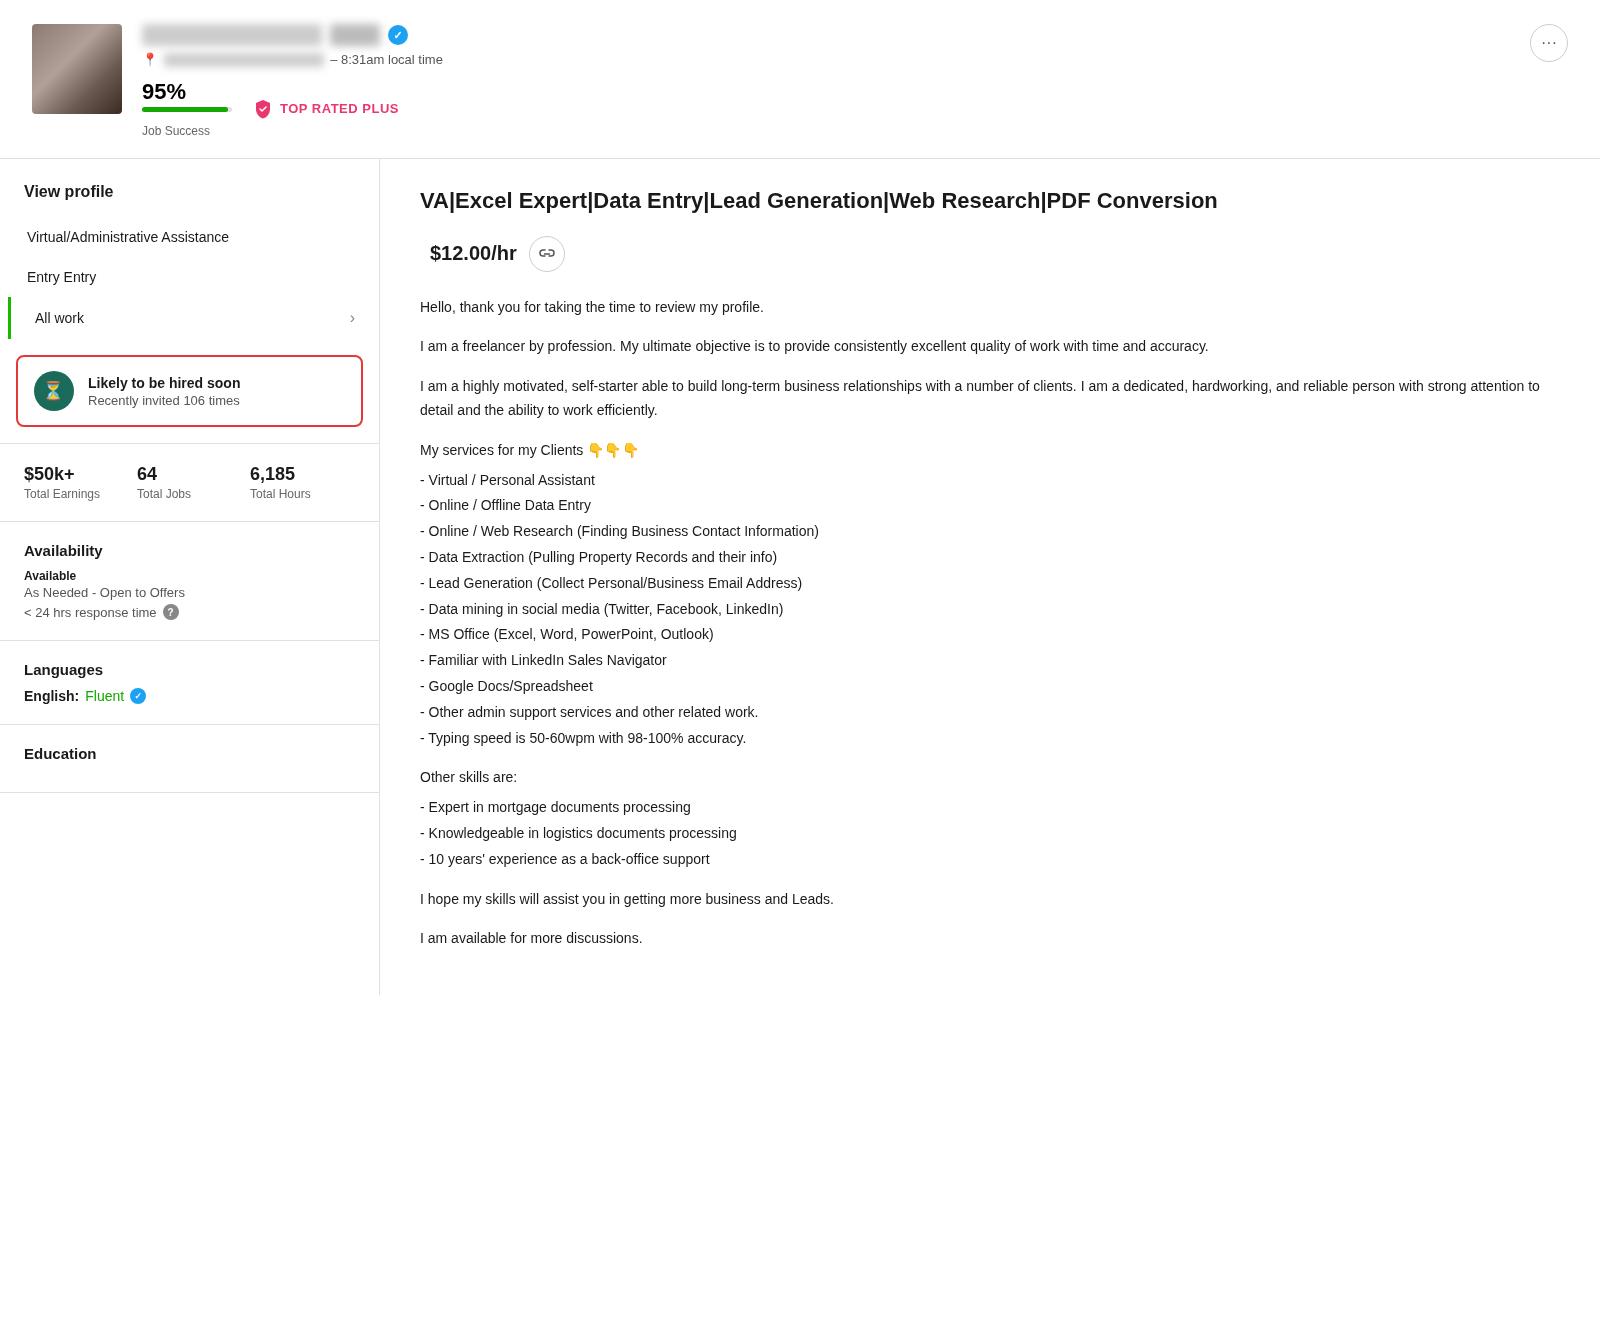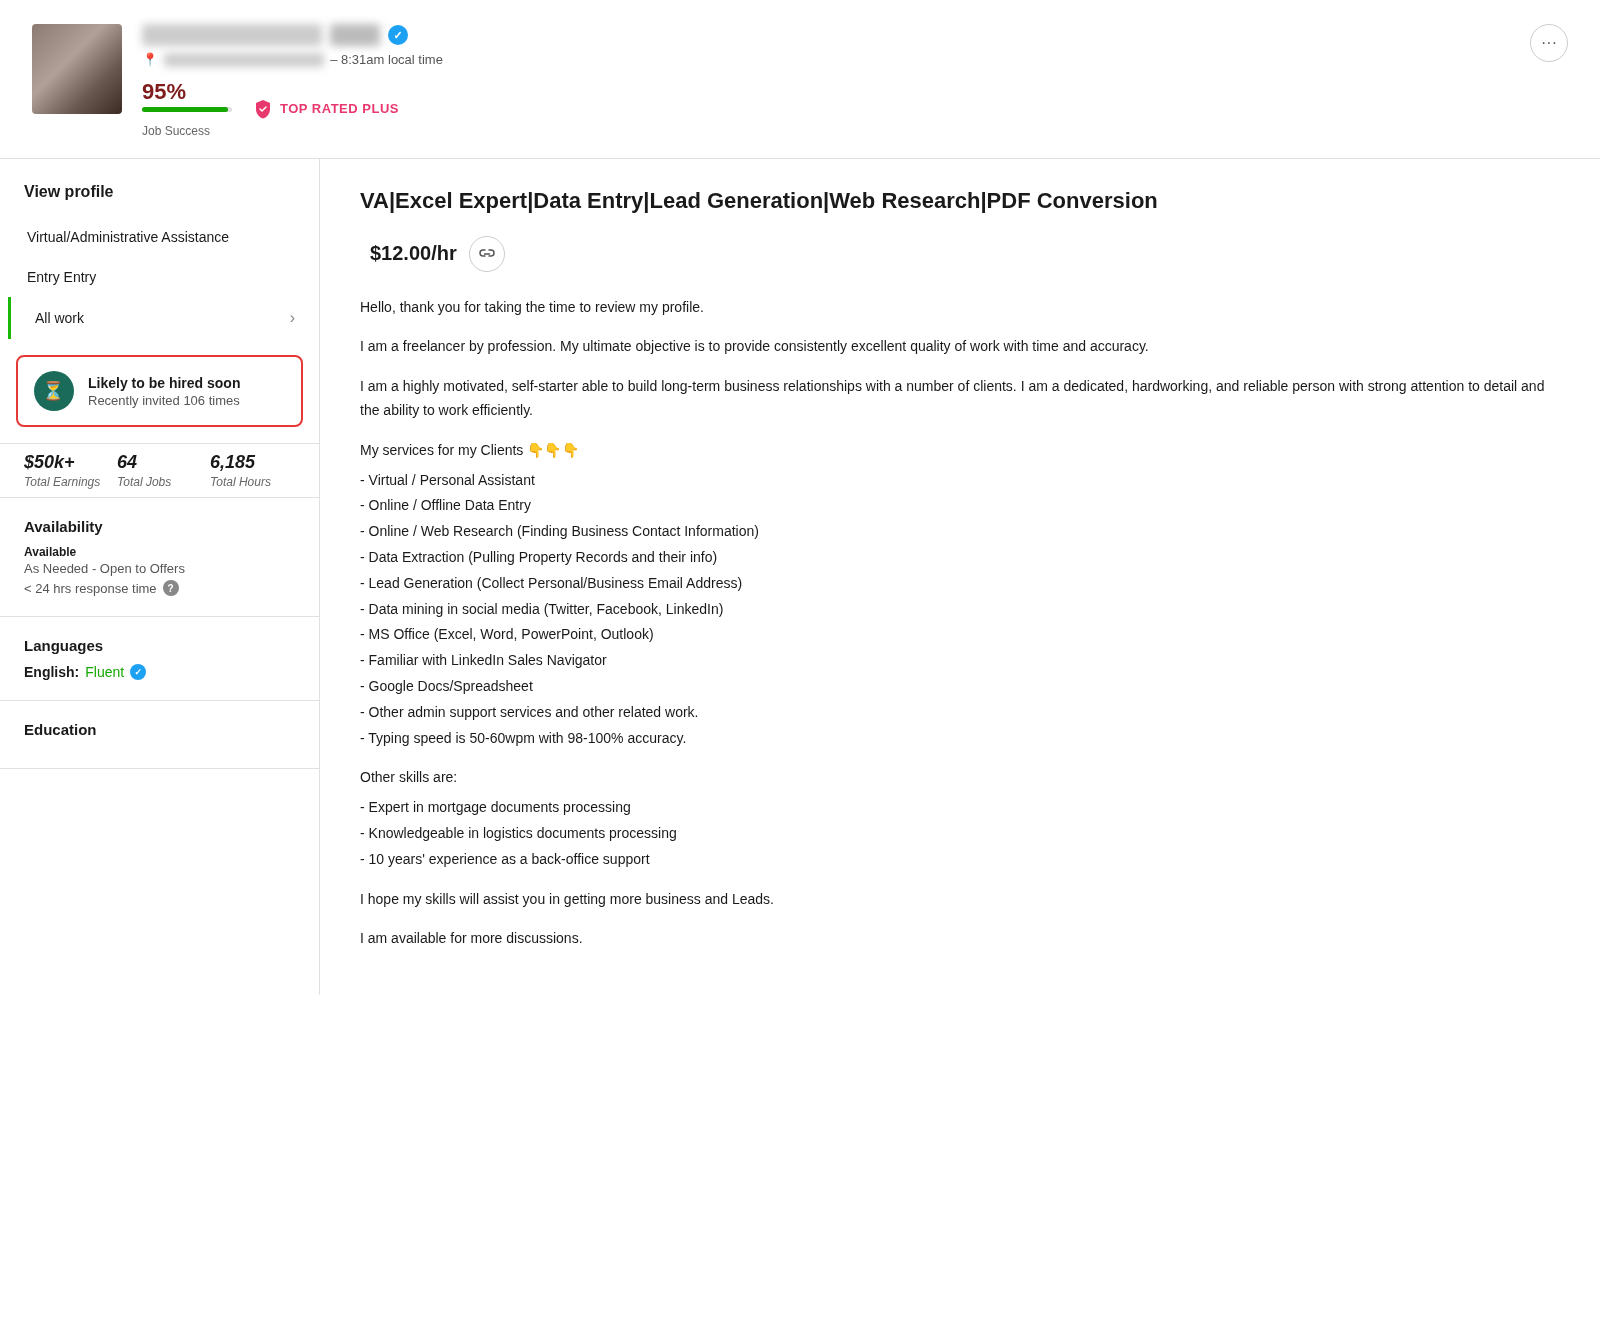--- a/index.html
+++ b/index.html
@@ -55,21 +55,21 @@
     }
     .location-row {
       display: flex; align-items: center; gap: 6px; color: #555; font-size: 13px;
     }
     .location-blurred {
       height: 14px; width: 160px; background: #ccc; border-radius: 2px; filter: blur(4px);
     }
     .job-success-row { display: flex; align-items: center; gap: 20px; margin-top: 6px; }
     .job-success-block {}
     .job-success-pct {
-      font-size: 22px; font-weight: 700; color: #7f1d1d;
+      font-size: 22px; font-weight: 700; color: #000000;
     }
     .progress-bar-wrap {
       width: 90px; height: 5px; background: #e0e0e0; border-radius: 3px; margin-top: 2px;
     }
     .progress-bar-fill {
       height: 100%; background: #14a800; border-radius: 3px;
     }
     .job-success-label {
       font-size: 12px; color: #666; margin-top: 12px;
     }
@@ -89,21 +89,21 @@
       font-size: 16px; color: #555;
     }
 
     .main-layout {
       display: flex;
       min-height: 800px;
     }
 
     
     .sidebar {
-      width: 320px;
+      width: 380px;
       flex-shrink: 0;
       border-right: 1px solid #e0e0e0;
       padding: 24px 0;
     }
     .sidebar-title {
       font-size: 16px; font-weight: 700; padding: 0 24px 16px 24px;
     }
     .sidebar-nav-item {
       padding: 12px 24px;
       font-size: 14px;
@@ -129,23 +129,22 @@
     .hourglass-icon-wrap {
       width: 40px; height: 40px; background: #1a6b5a; border-radius: 50%;
       display: flex; align-items: center; justify-content: center;
       flex-shrink: 0;
     }
     .likely-text-block {}
     .likely-title { font-weight: 700; font-size: 14px; }
     .likely-sub { font-size: 13px; color: #555; margin-top: 2px; }
 
     .stats-row {
-      display: flex; gap: 8px; padding: 8px 24px; border-top: 1px solid #e0e0e0;
+      display: flex; gap: 8px; padding: 20px 24px; border-top: 1px solid #e0e0e0;
       border-bottom: 1px solid #e0e0e0;
-      font-style: italic;
     }
     .stat-item { flex: 1; }
     .stat-value { font-size: 18px; font-weight: 700; }
     .stat-label { font-size: 12px; color: #666; margin-top: 2px; }
 
     .sidebar-section { padding: 20px 24px; border-bottom: 1px solid #e0e0e0; }
     .sidebar-section-title { font-size: 15px; font-weight: 700; margin-bottom: 10px; }
     .availability-status { font-weight: 700; font-size: 12px; }
     .availability-detail { font-size: 13px; color: #555; margin-top: 2px; }
     .response-row { display: flex; align-items: center; gap: 6px; font-size: 13px; color: #555; margin-top: 4px; }

